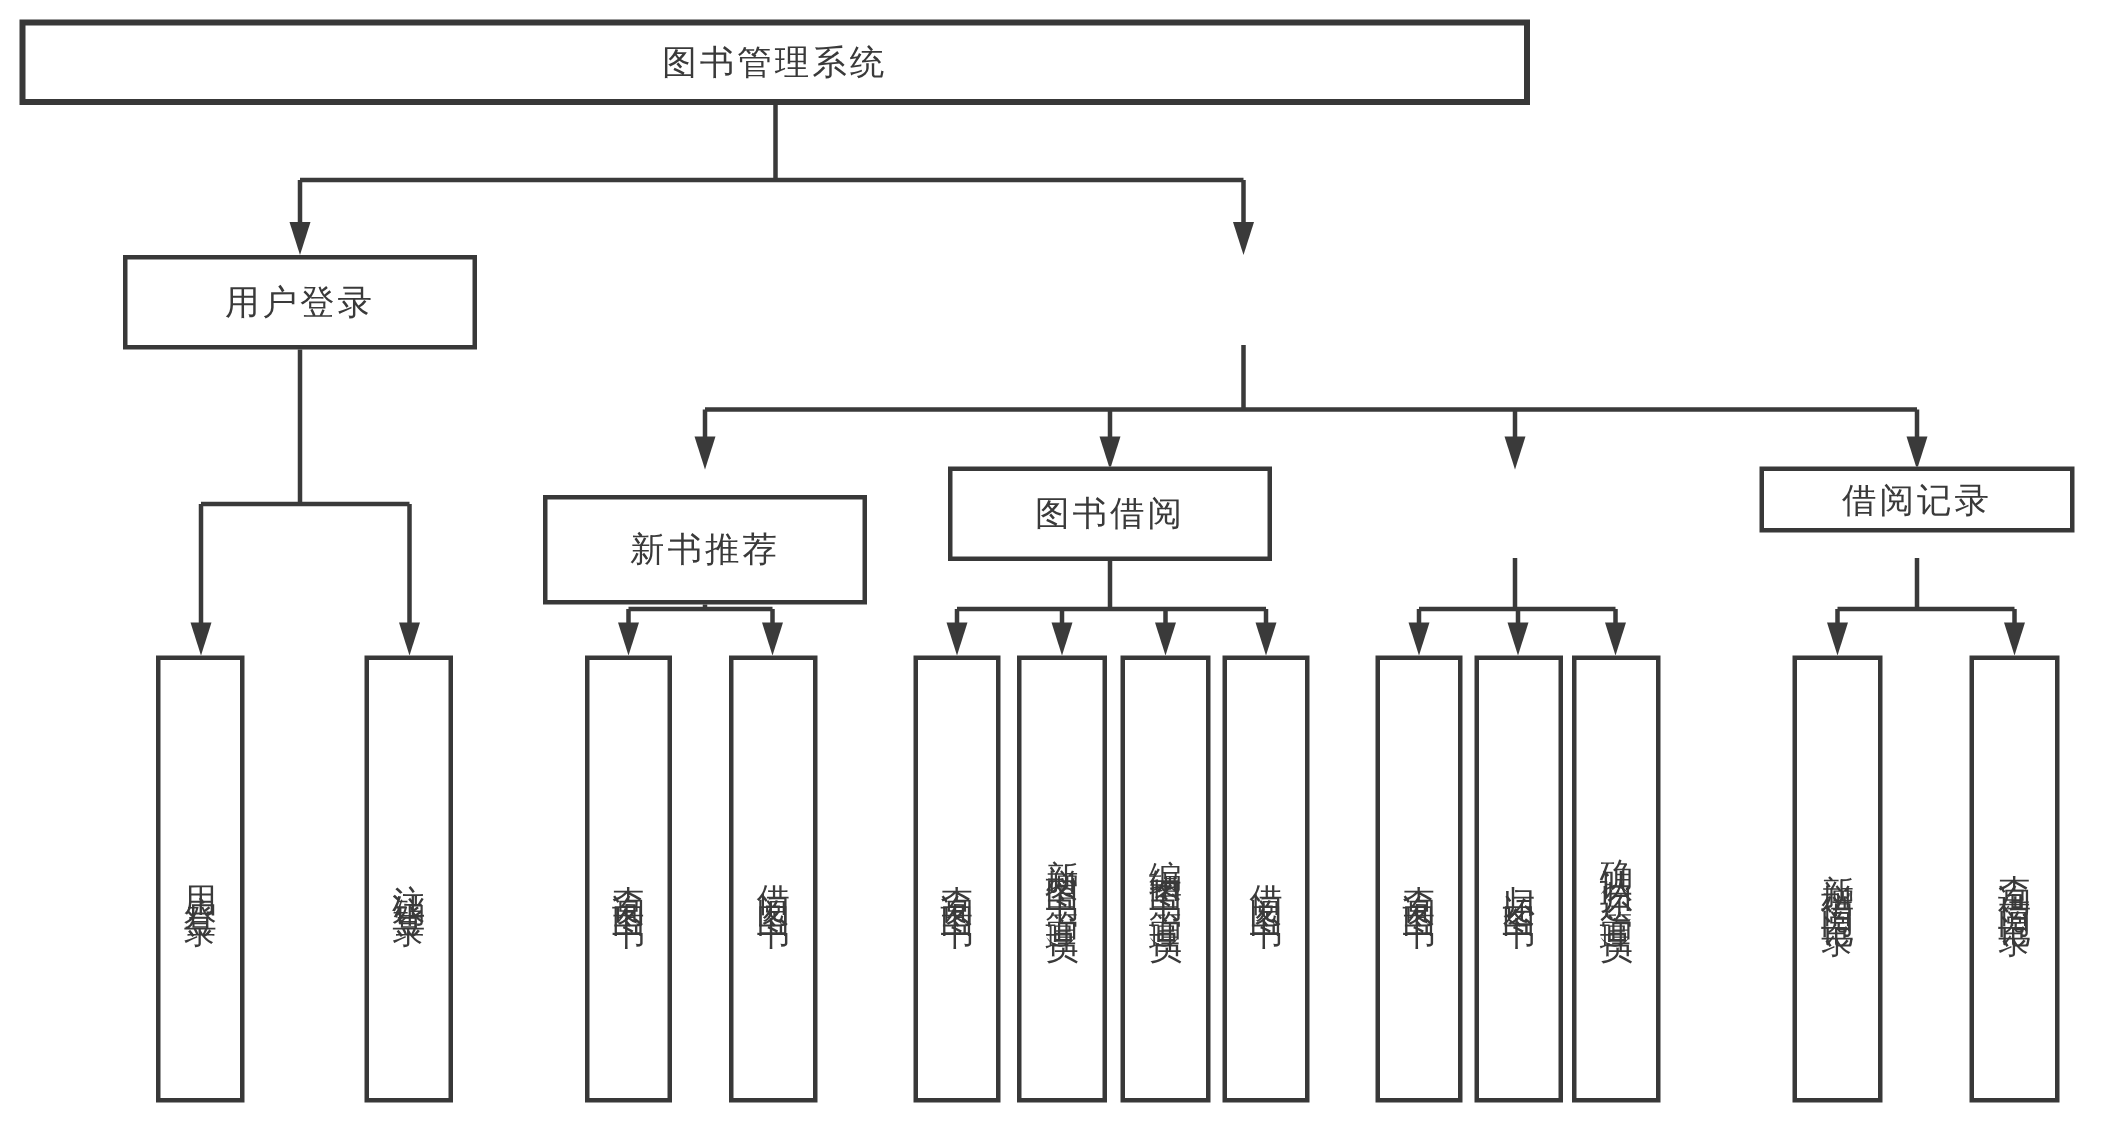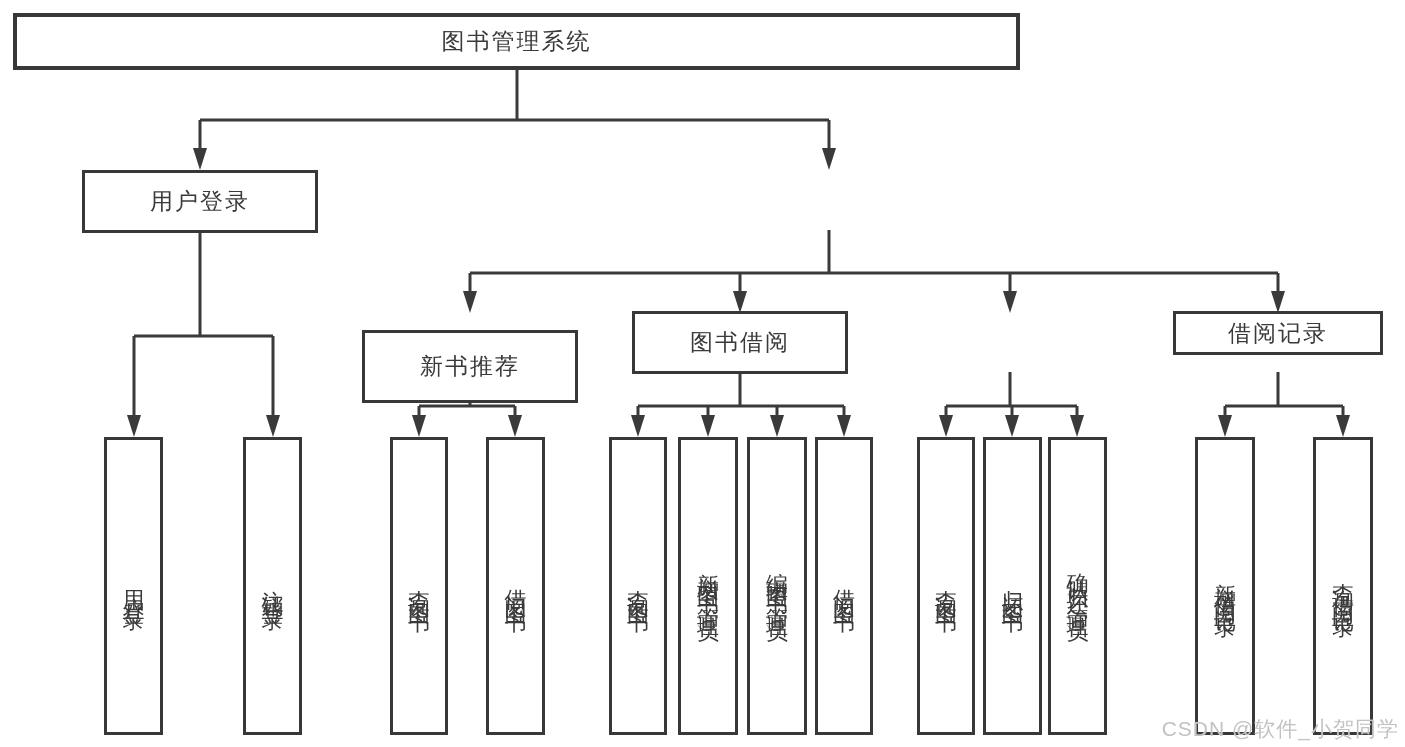--- a/index.html
+++ b/index.html
@@ -144,15 +144,14 @@
     <span class="vtext">确认归还（管理员）</span>
   </div>
 
   <div class="node node-v" style="left:1195px; top:437px; width:60px; height:298px;">
     <span class="vtext">新增借阅记录</span>
   </div>
   <div class="node node-v" style="left:1313px; top:437px; width:60px; height:298px;">
     <span class="vtext">查询借阅记录</span>
   </div>
 
-  <div class="watermark">CSDN @软件_小贺同学</div>
 
 </div>
 
 </body></html>

